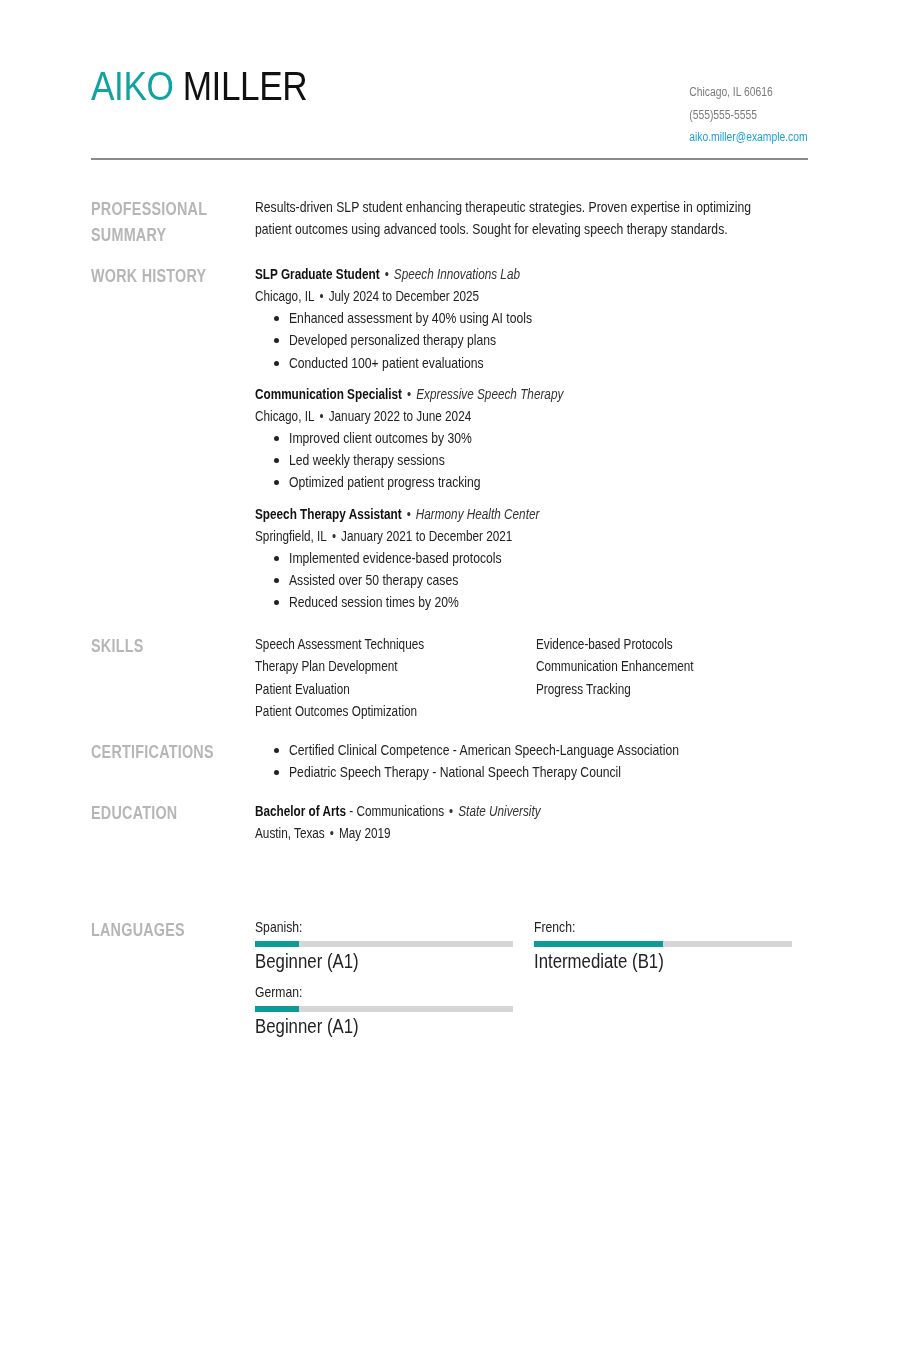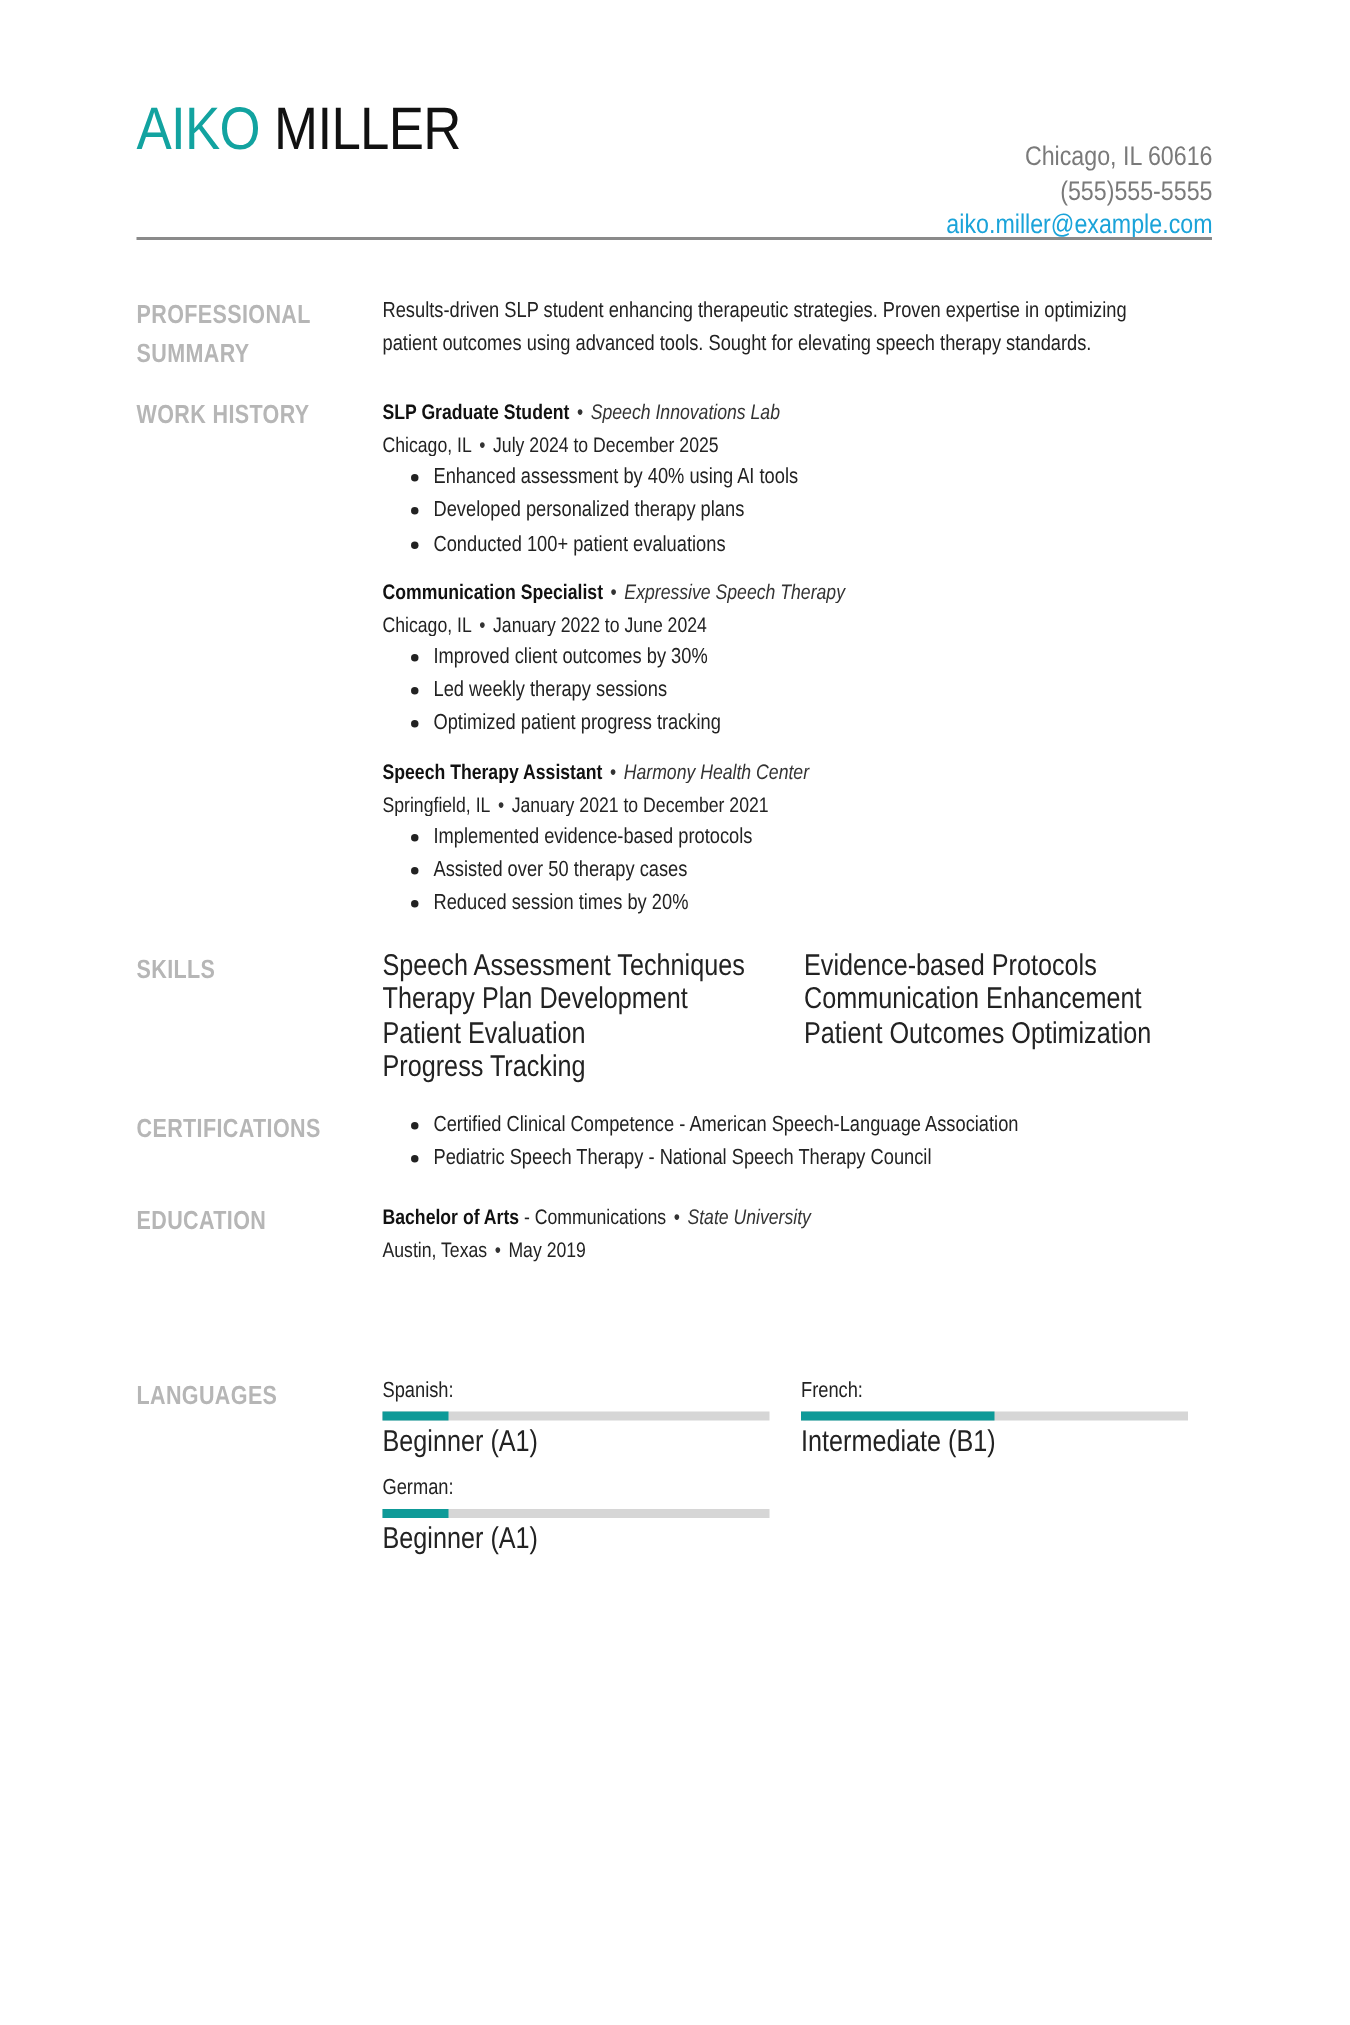--- a/index.html
+++ b/index.html
@@ -17,22 +17,22 @@
     .name {
       position: absolute; left: 0; top: 62px;
       font-size: 40px; line-height: 48px; letter-spacing: -0.5px;
       font-weight: normal;
       transform: scaleX(0.88); transform-origin: left center;
       white-space: nowrap;
     }
     .name .first { color: #12a3a0; }
     .name .last { color: #111111; }
     .contact {
-      position: absolute; right: 0; top: 93px;
-      text-align: right; font-size: 18px; line-height: 22.5px;
+      position: absolute; right: 0; top: 81px;
+      text-align: left; font-size: 12px; line-height: 22.5px;
       color: #7a7a7a;
     }
     .contact .line { display: block; transform: scaleX(0.86); transform-origin: right center; white-space: nowrap; }
     .contact .email { color: #1aa3d9; }
     .divider {
       position: absolute; left: 0; top: 158px; width: 717px; height: 2px;
       background: #8a8a8a;
     }
 
     
@@ -55,21 +55,21 @@
     .job-title { font-weight: bold; color: #111; }
     .sep { color: #333; padding: 0 6px; }
     .employer { font-style: italic; color: #333; }
     .bullets { list-style: none; }
     .bullets li { position: relative; padding-left: 34px; height: 22.3px; line-height: 22.3px; font-size: 14.5px; }
     .bullets li .dot {
       position: absolute; left: 19px; top: 9px; width: 5px; height: 5px; border-radius: 50%; background: #222;
     }
 
     .skills-grid { display: grid; grid-template-columns: 281px 260px; }
-    .skills-grid .skill { font-size: 20px; line-height: 22.3px; height: 22.3px; }
+    .skills-grid .skill { font-size: 14px; line-height: 22.3px; height: 22.3px; }
 
     .lang-grid { display: grid; grid-template-columns: 279px 262px; row-gap: 8px; }
     .lang { position: relative; height: 57px; }
     .lang-name { font-size: 14.5px; line-height: 20px; height: 20px; }
     .lang-bar { position: absolute; left: 0; top: 24px; width: 258px; height: 6px; background: #d6d6d6; }
     .lang-fill { position: absolute; left: 0; top: 0; height: 6px; background: #0e9a98; }
     .lang-level { position: absolute; left: 0; top: 33px; font-size: 20px; line-height: 22px; }
   </style>
 </head>
 <body>
@@ -150,22 +150,22 @@
 
   <div class="section" style="top:633px;">
     <div class="section-title">SKILLS</div>
     <div class="section-body">
       <div class="skills-grid">
         <div class="skill"><span class="cond">Speech Assessment Techniques</span></div>
         <div class="skill"><span class="cond">Evidence-based Protocols</span></div>
         <div class="skill"><span class="cond">Therapy Plan Development</span></div>
         <div class="skill"><span class="cond">Communication Enhancement</span></div>
         <div class="skill"><span class="cond">Patient Evaluation</span></div>
+        <div class="skill"><span class="cond">Progress Tracking</span></div>
         <div class="skill"><span class="cond">Patient Outcomes Optimization</span></div>
-        <div class="skill"><span class="cond">Progress Tracking</span></div>
       </div>
     </div>
   </div>
 
   <div class="section" style="top:739px;">
     <div class="section-title">CERTIFICATIONS</div>
     <div class="section-body">
       <ul class="bullets" style="margin-left:-0px;">
         <li><span class="dot"></span><span class="cond">Certified Clinical Competence - American Speech-Language Association</span></li>
         <li><span class="dot"></span><span class="cond">Pediatric Speech Therapy - National Speech Therapy Council</span></li>

